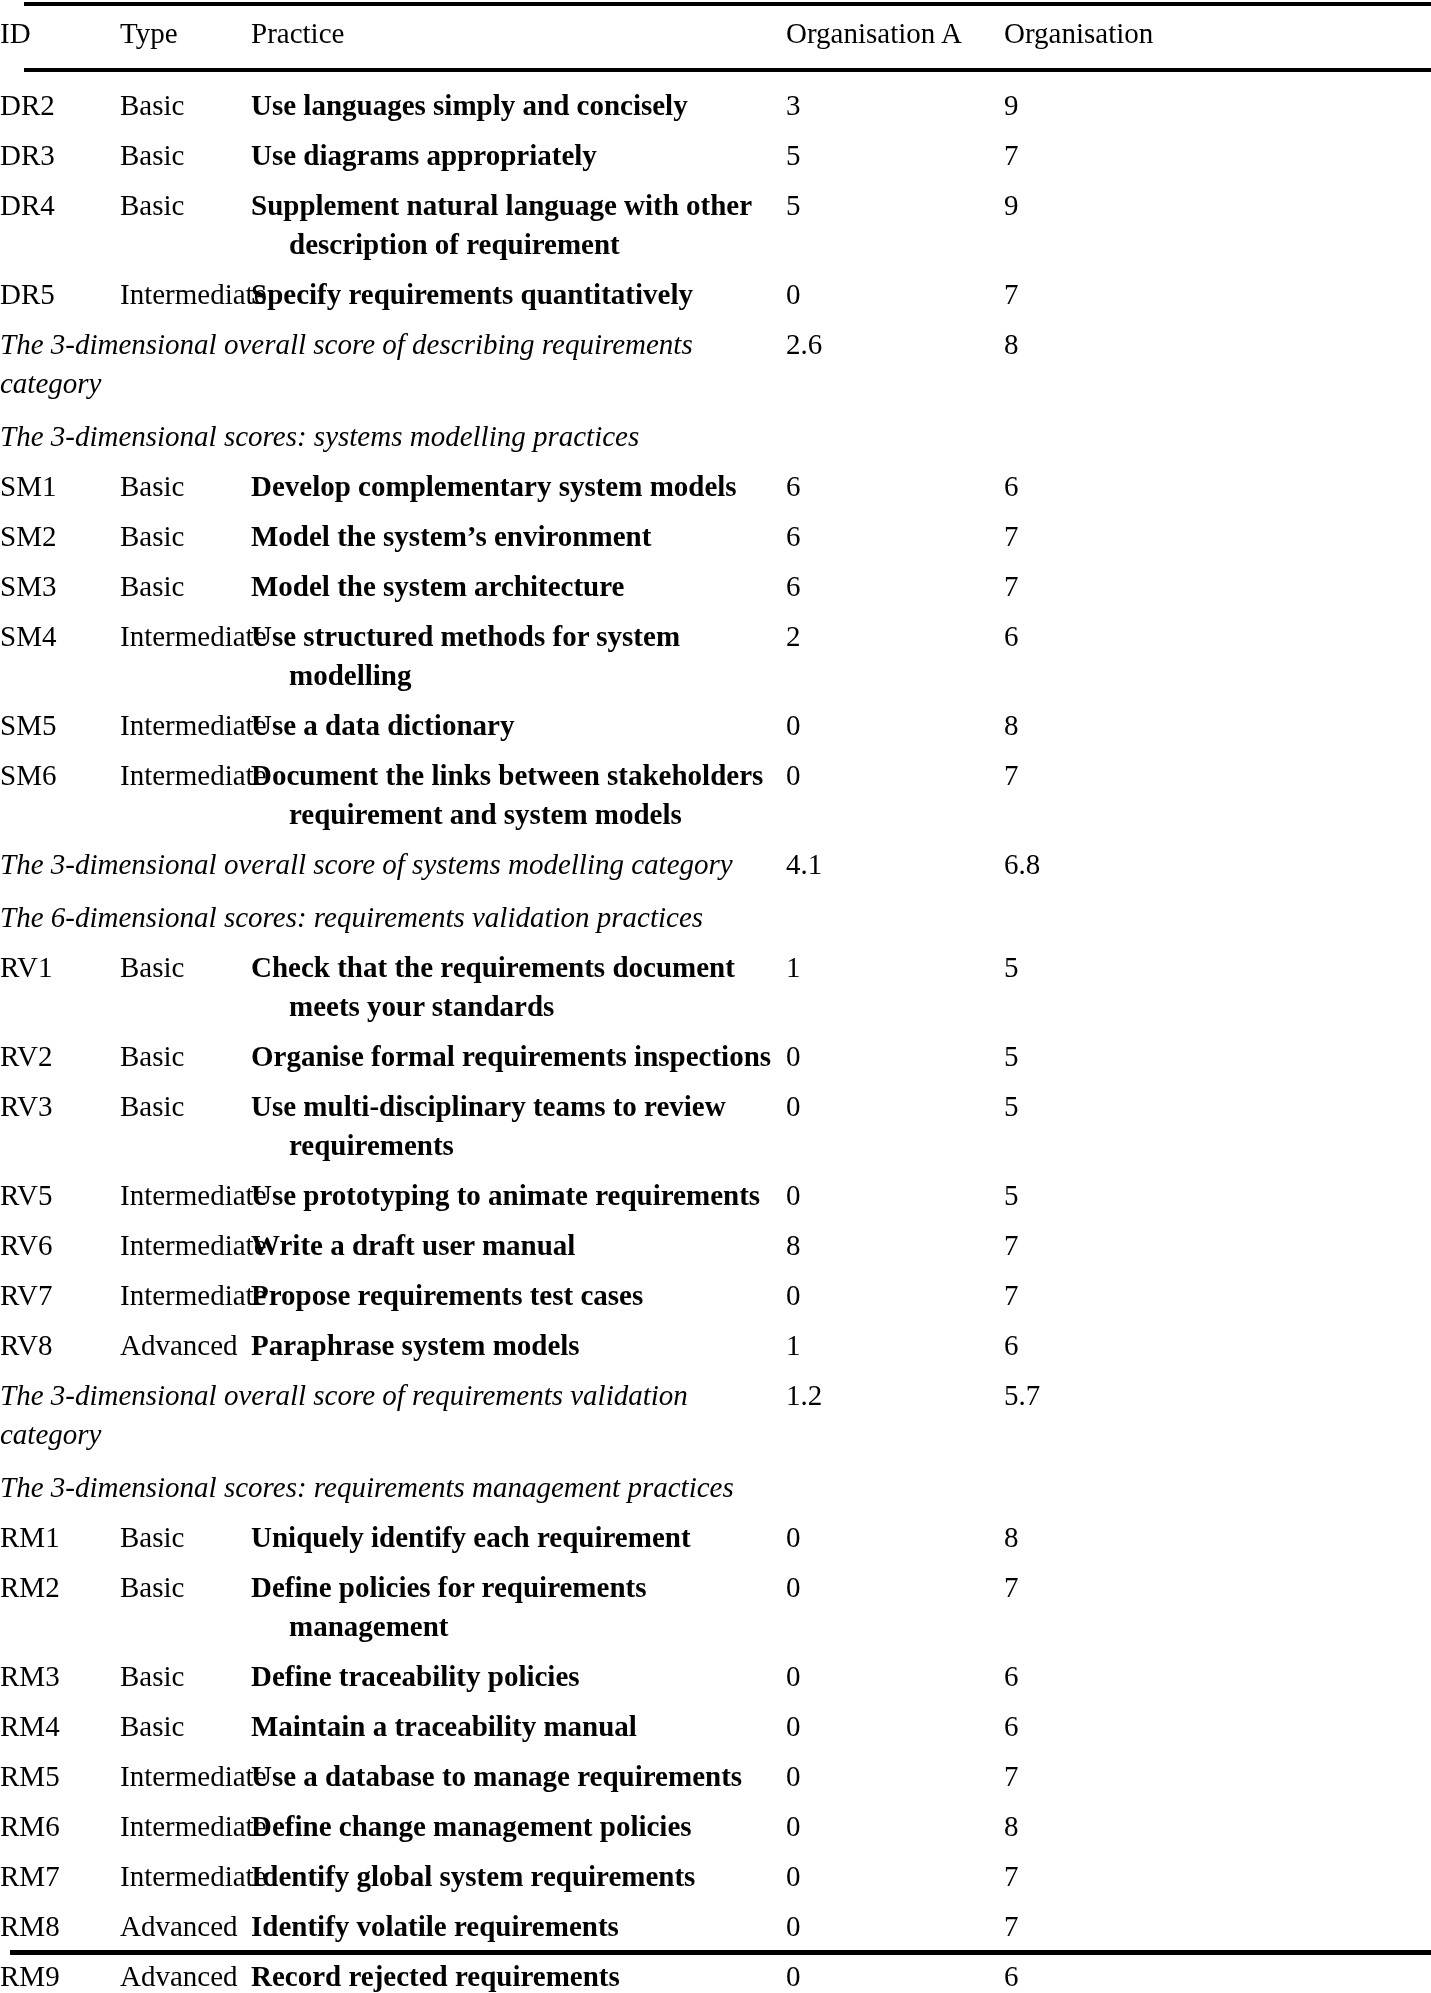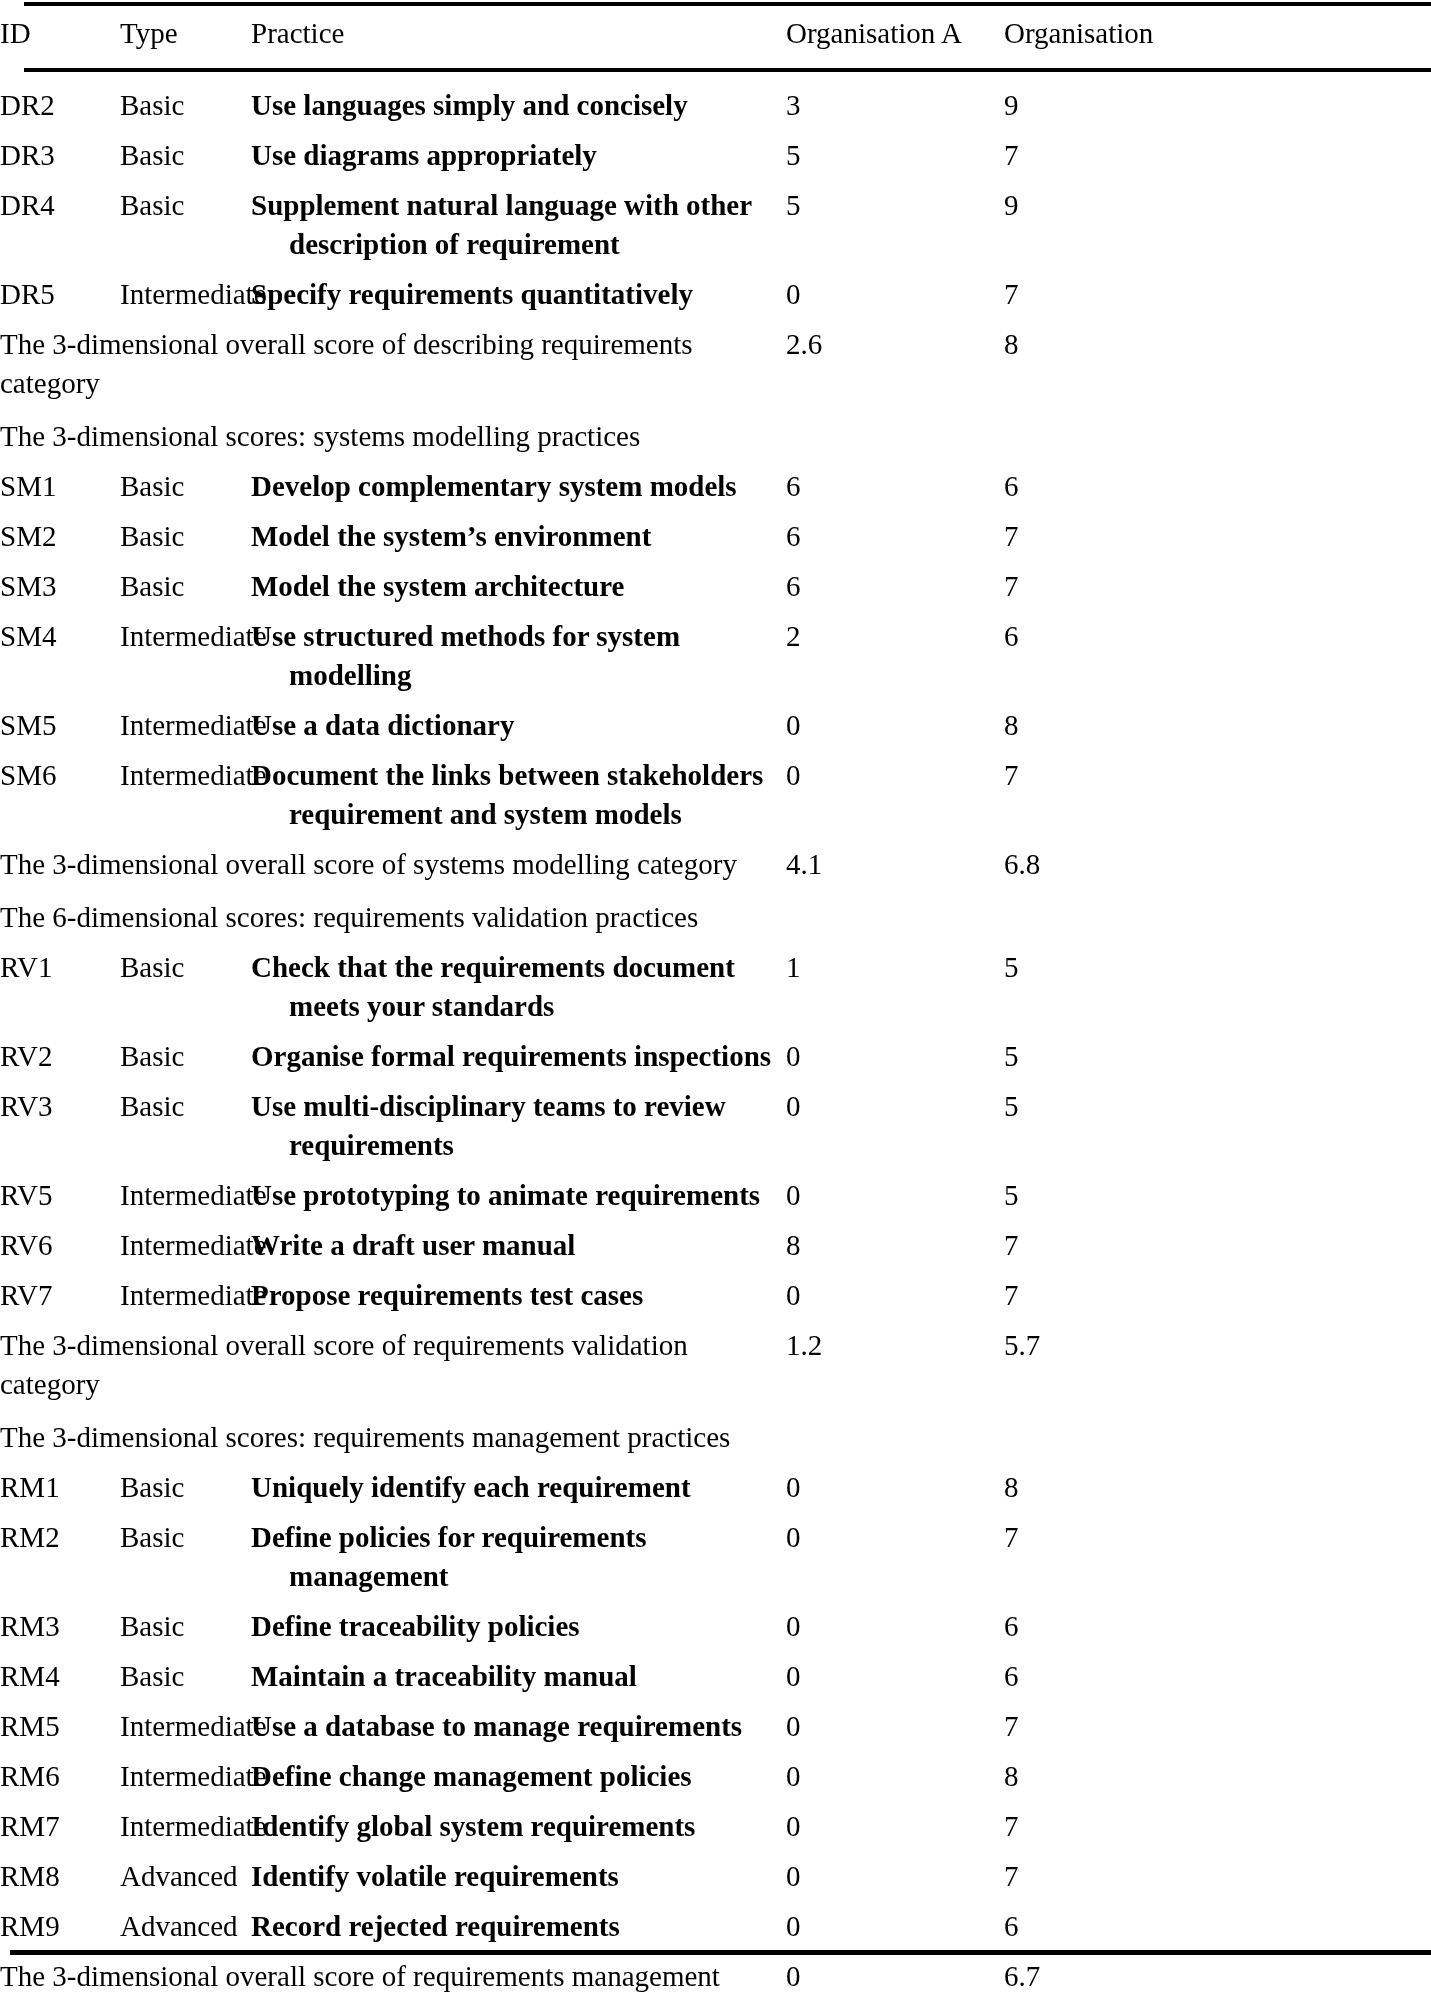--- a/index.html
+++ b/index.html
@@ -94,20 +94,21 @@
     text-indent: -38px;
     font-weight: bold;
   }
 
   
   tbody tr.summary-row td,
   tbody tr.section-row td {
     padding-top: 11px;
   }
   td.cell-italic {
+    font-style: italic;
     padding-left: 24px;
     white-space: nowrap;
   }
 
   tbody tr.section-row td.cell-italic {
     padding-top: 14px;
   }
 
   tbody tr.last-row td { padding-bottom: 18px; }
 </style>
@@ -294,20 +295,29 @@
         </tr>
         <tr class="practice-row">
           <td class="cell-id">RV7</td>
           <td class="cell-type">Intermediate</td>
           <td class="cell-pract">
             <span class="practice-text">Propose requirements test cases</span>
           </td>
           <td class="cell-a">0</td>
           <td class="cell-b">7</td>
         </tr>
+        <tr class="practice-row">
+          <td class="cell-id">RV8</td>
+          <td class="cell-type">Advanced</td>
+          <td class="cell-pract">
+            <span class="practice-text">Paraphrase system models</span>
+          </td>
+          <td class="cell-a">1</td>
+          <td class="cell-b">6</td>
+        </tr>
         <tr class="summary-row">
           <td class="cell-italic" colspan="3">The 3-dimensional overall score of requirements validation category</td>
           <td class="cell-a">1.2</td>
           <td class="cell-b">5.7</td>
         </tr>
         <tr class="section-row">
           <td class="cell-italic" colspan="3">The 3-dimensional scores: requirements management practices</td>
           <td class="cell-a"></td>
           <td class="cell-b"></td>
         </tr>

